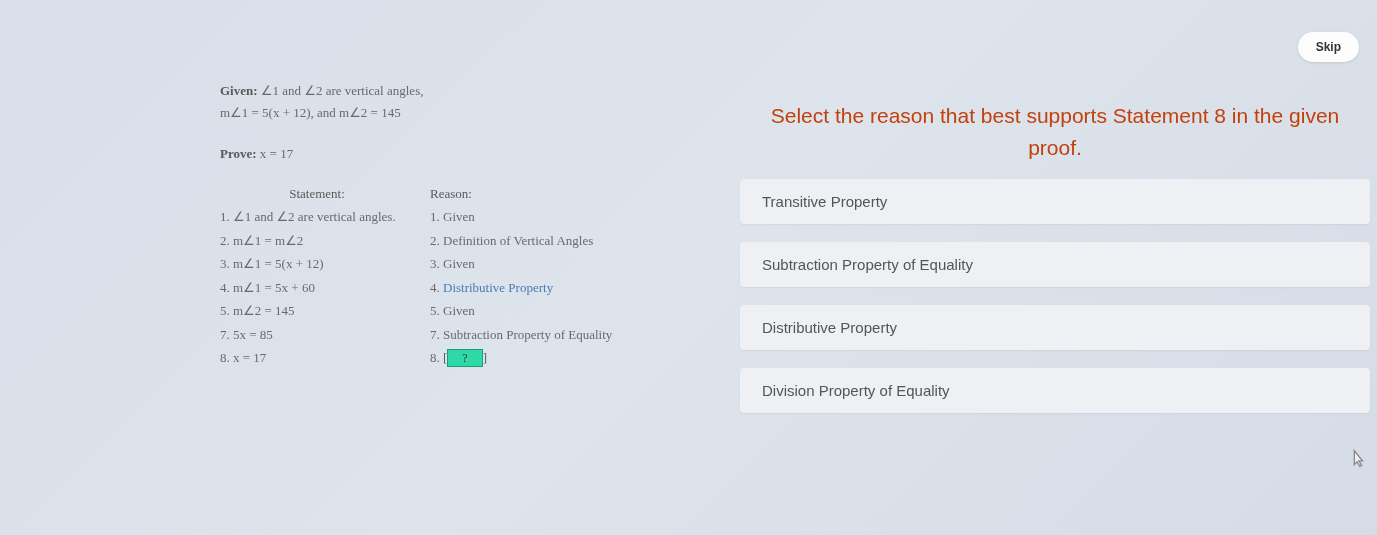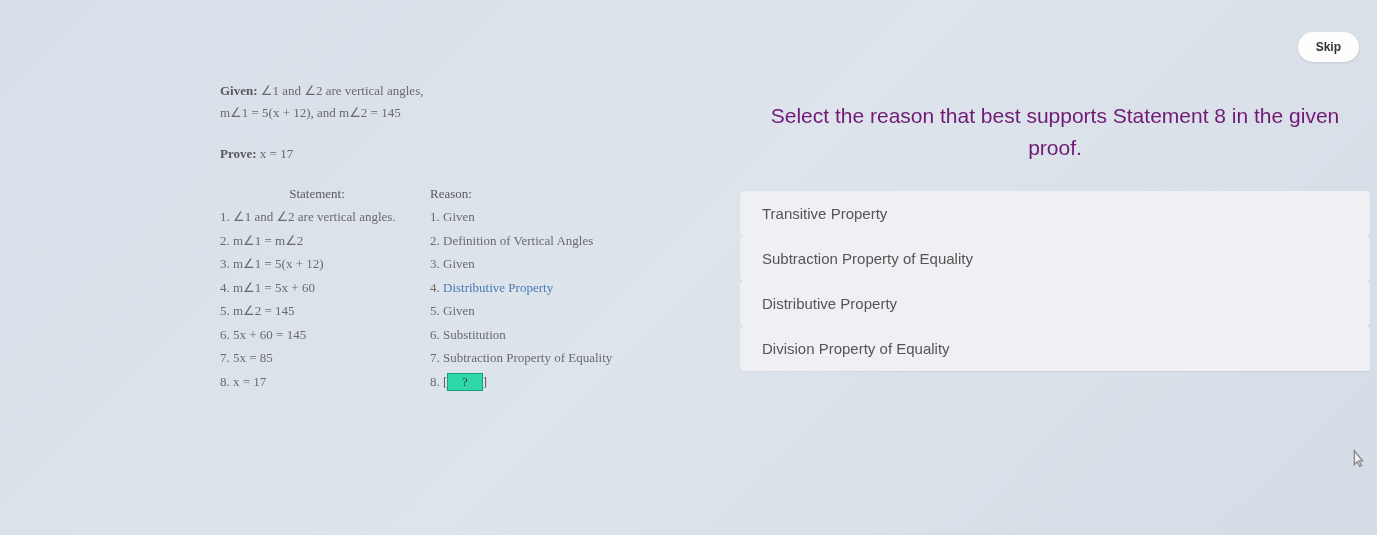--- a/index.html
+++ b/index.html
@@ -56,31 +56,32 @@
     line-height: 16px;
   }
   .bracket { color: #5a5a5a; }
   .right-panel {
     position: absolute;
     left: 740px;
     top: 100px;
     width: 630px;
   }
   .question {
-    color: #701a75;
+    color: #c2410c;
     font-size: 21px;
     text-align: center;
     line-height: 1.5;
-    margin-bottom: 28px;
+    margin-bottom: 16px;
     padding: 0 10px;
   }
   .option {
     background: #eef0f3;
     border-radius: 4px;
     padding: 14px 22px;
+    margin-bottom: 18px;
     color: #555;
     font-size: 15px;
     cursor: pointer;
     box-shadow: 0 1px 2px rgba(0,0,0,0.06);
   }
   .cursor-icon {
     position: absolute;
     right: 8px;
     bottom: 60px;
     font-size: 20px;
@@ -125,24 +126,20 @@
     </div>
     <div class="proof-row">
       <div class="proof-cell col-stmt"><span>4.</span> <span>m∠1 = 5x + 60</span></div>
       <div class="proof-cell col-reason"><span>4. </span><span class="link">Distributive Property</span></div>
     </div>
     <div class="proof-row">
       <div class="proof-cell col-stmt"><span>5.</span> <span>m∠2 = 145</span></div>
       <div class="proof-cell col-reason">5. Given</div>
     </div>
     <div class="proof-row">
-      <div class="proof-cell col-stmt"><span>6.</span> <span>5x + 60 = 145</span></div>
-      <div class="proof-cell col-reason">6. Substitution</div>
-    </div>
-    <div class="proof-row">
       <div class="proof-cell col-stmt"><span>7.</span> <span>5x = 85</span></div>
       <div class="proof-cell col-reason">7. Subtraction Property of Equality</div>
     </div>
     <div class="proof-row">
       <div class="proof-cell col-stmt"><span>8.</span> <span>x = 17</span></div>
       <div class="proof-cell col-reason">
         <span>8.</span>
         <span class="bracket">[</span><span class="blank">?</span><span class="bracket">]</span>
       </div>
     </div>

